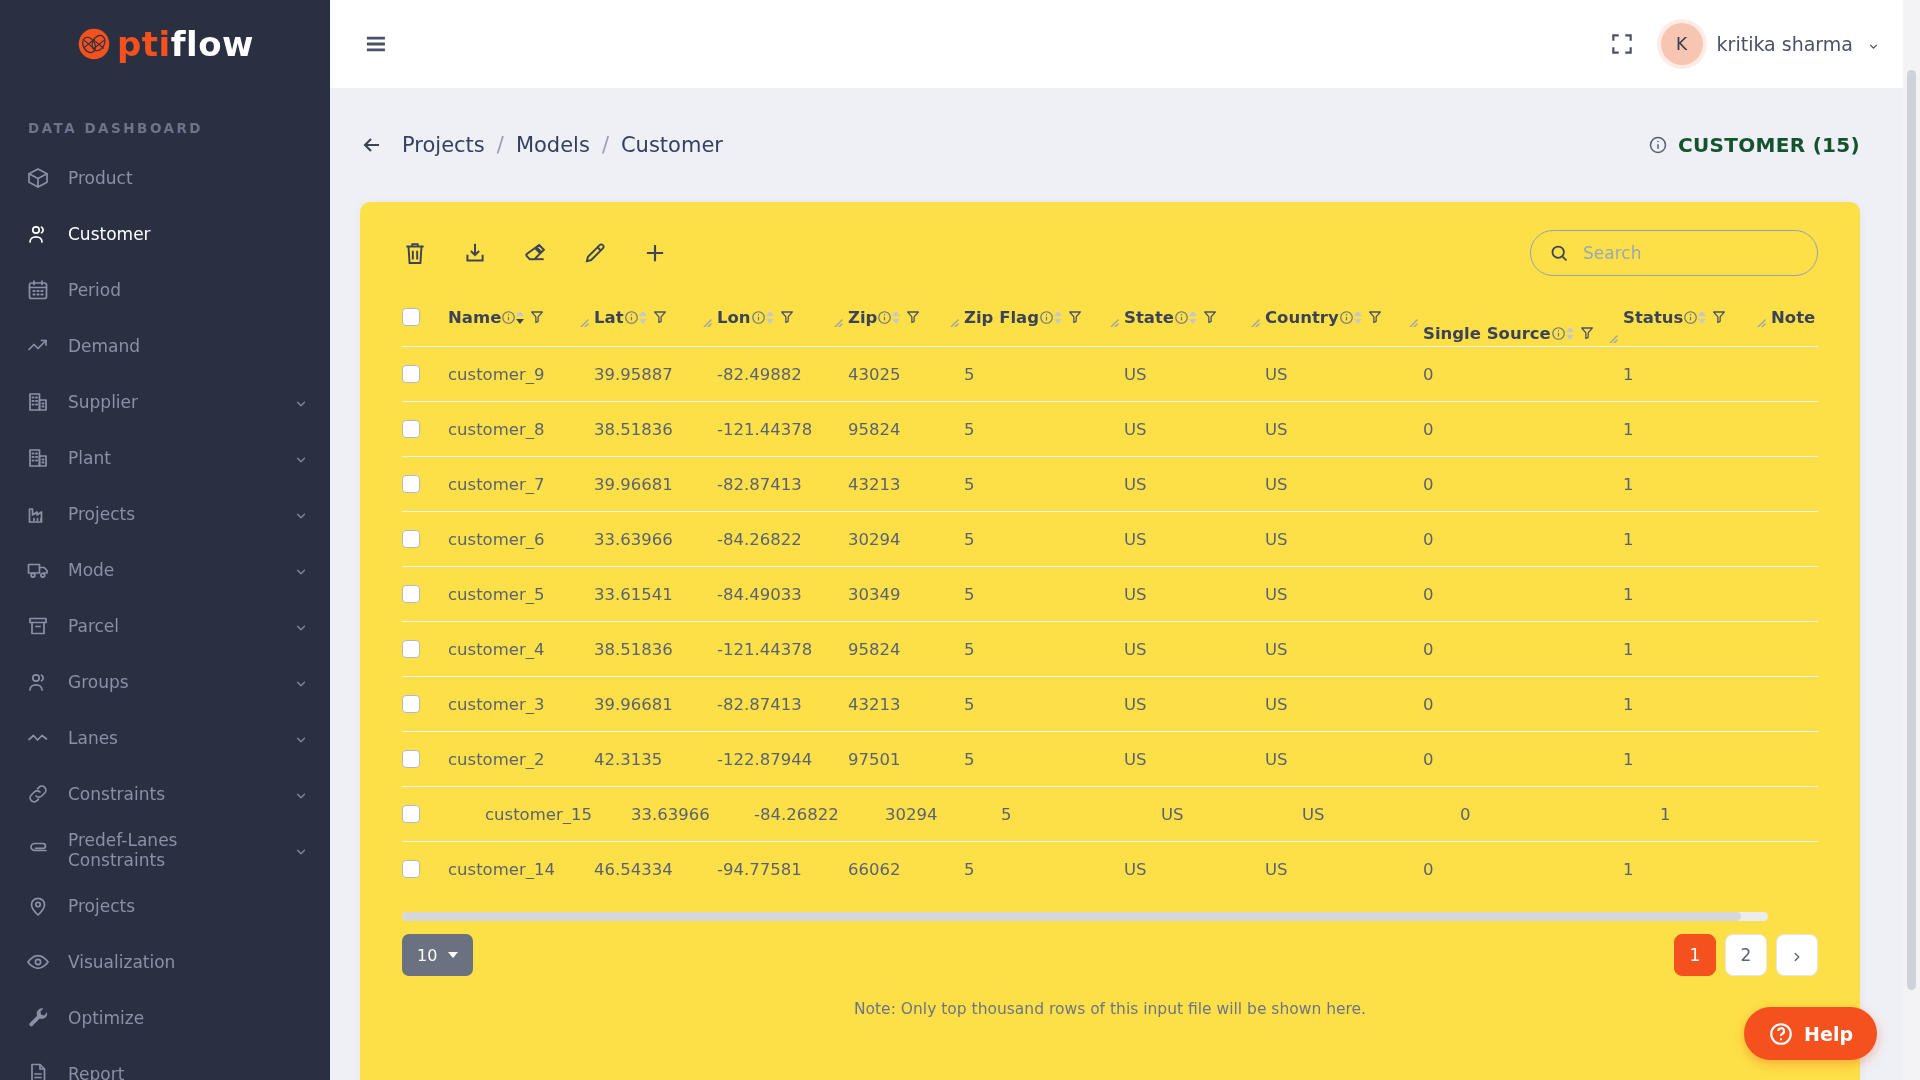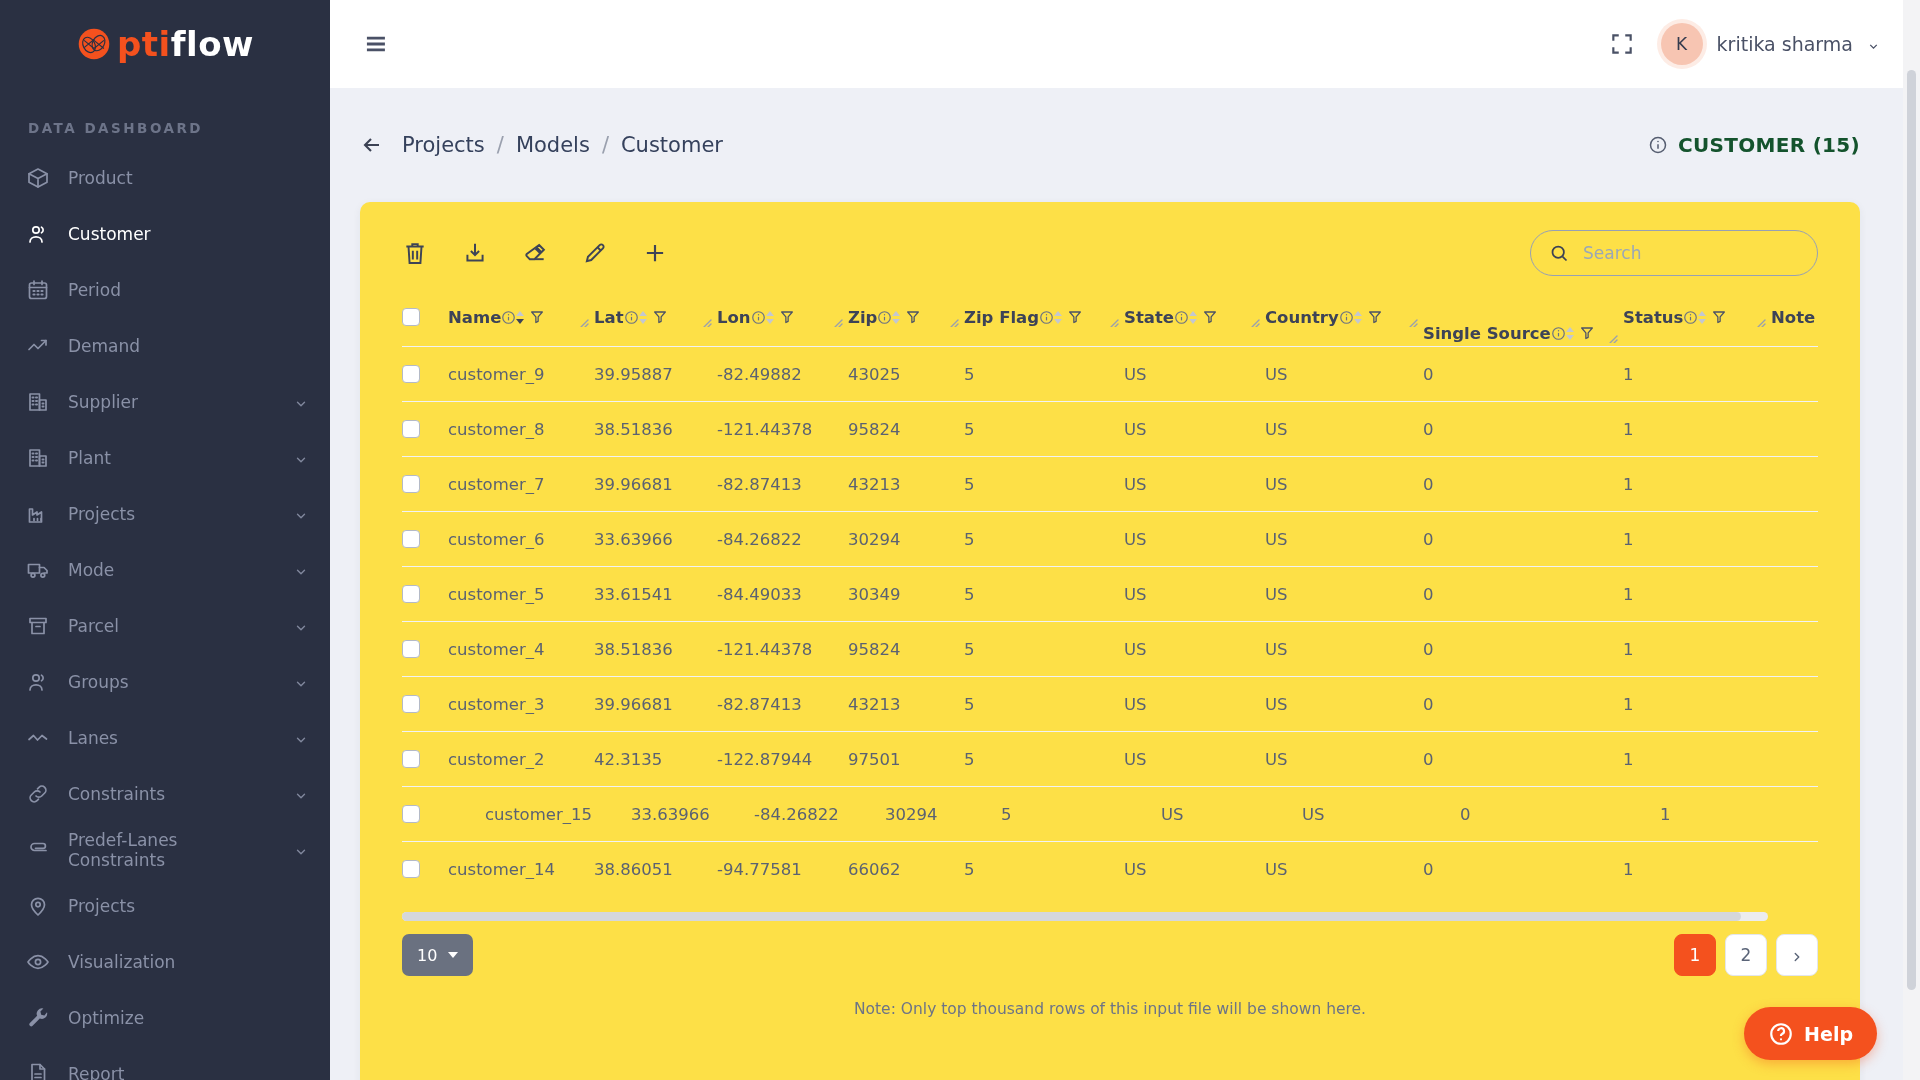--- a/index.html
+++ b/index.html
@@ -673,21 +673,21 @@
             <div class="cell" style="width: 158px;">US</div>
             <div class="cell" style="width: 200px;">0</div>
             <div class="cell" style="width: 148px;">1</div>
             <div class="cell" style="width: 120px;"></div>
           </div>
           <div class="trow">
             <div class="cell cell-check">
               <span class="checkbox"></span>
             </div>
             <div class="cell" style="width: 146px;">customer_14</div>
-            <div class="cell" style="width: 123px;">38.86051</div>
+            <div class="cell" style="width: 123px;">46.54334</div>
             <div class="cell" style="width: 131px;">-94.77581</div>
             <div class="cell" style="width: 116px;">66062</div>
             <div class="cell" style="width: 160px;">5</div>
             <div class="cell" style="width: 141px;">US</div>
             <div class="cell" style="width: 158px;">US</div>
             <div class="cell" style="width: 200px;">0</div>
             <div class="cell" style="width: 148px;">1</div>
             <div class="cell" style="width: 120px;"></div>
           </div>
         </div>

